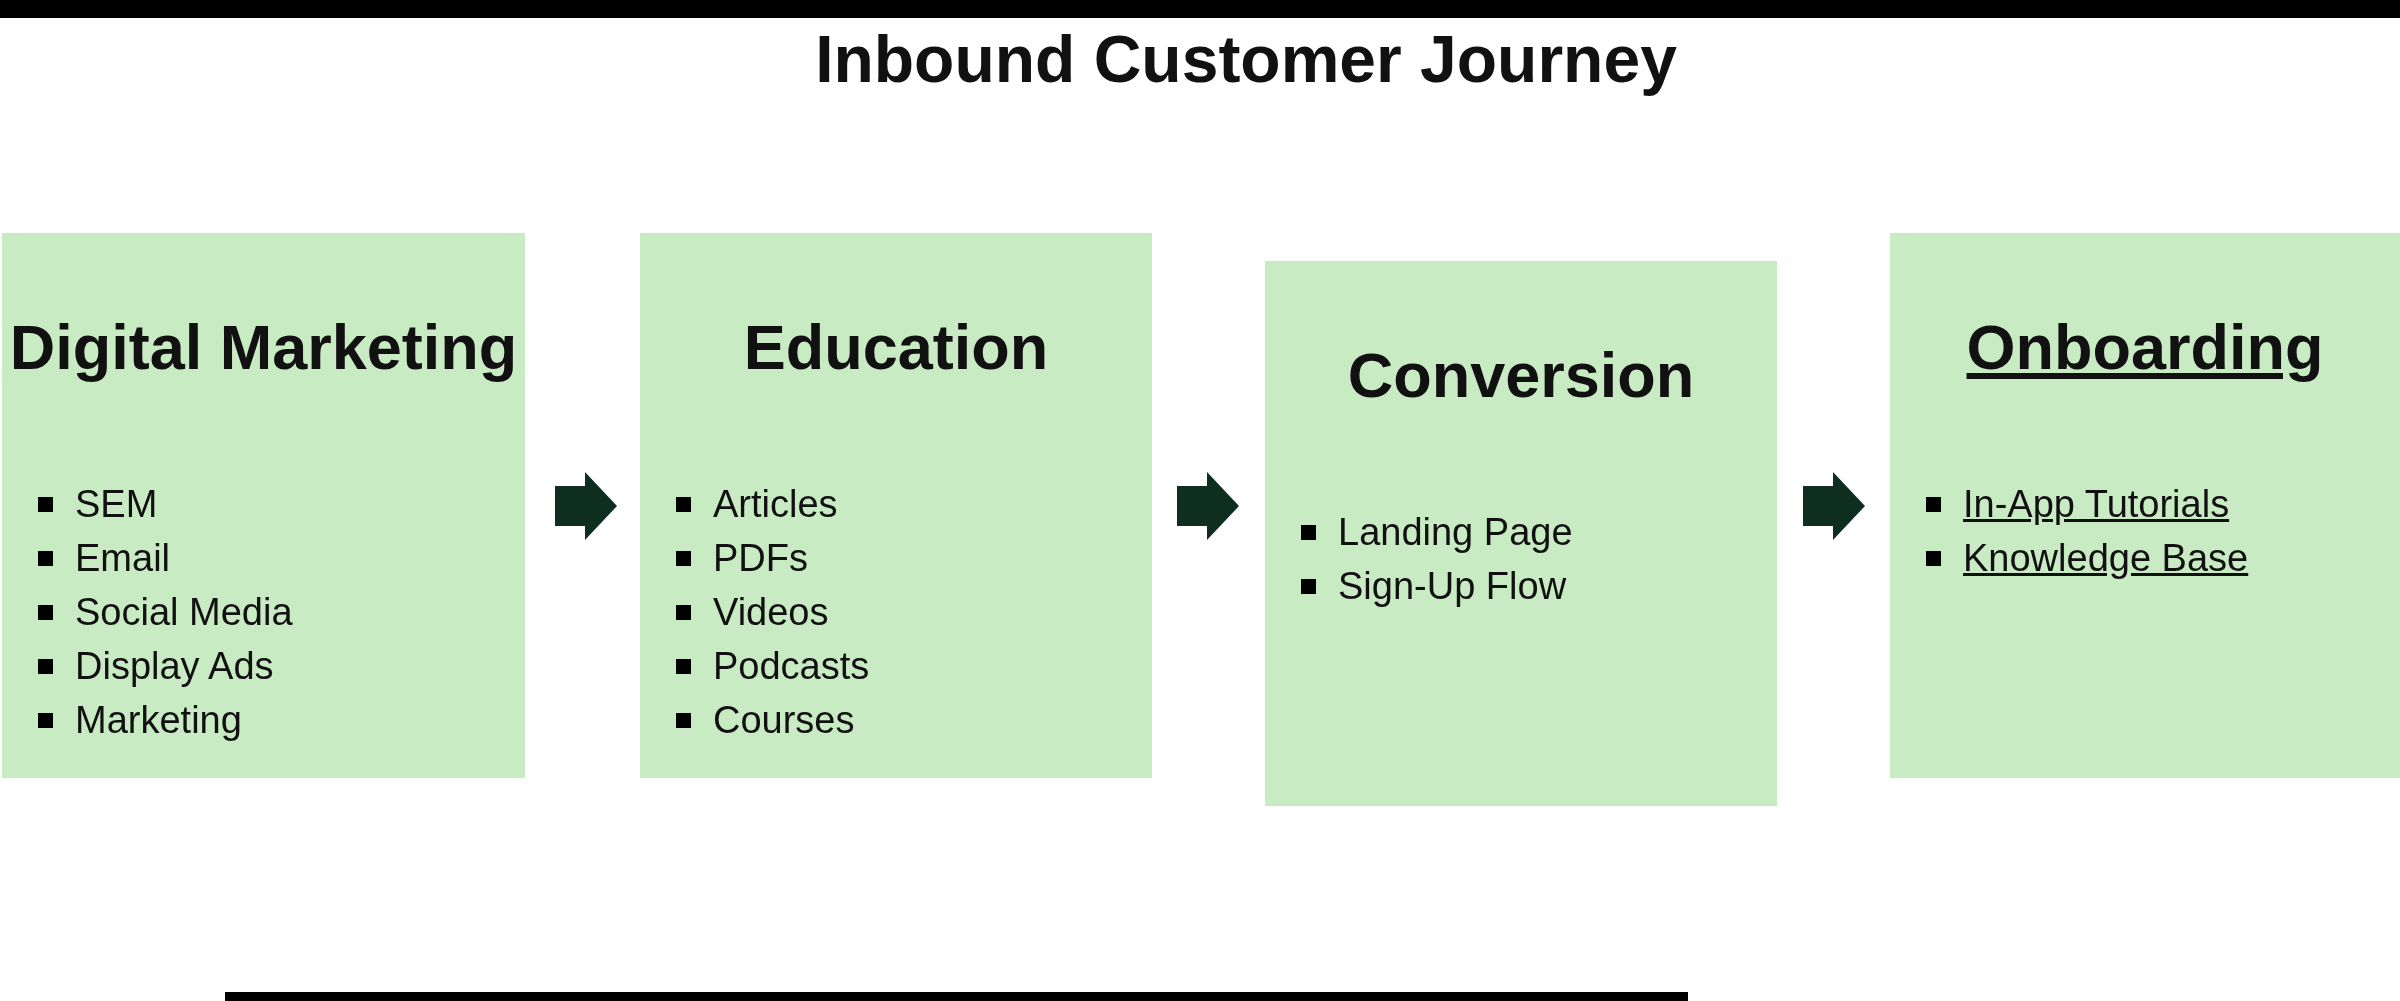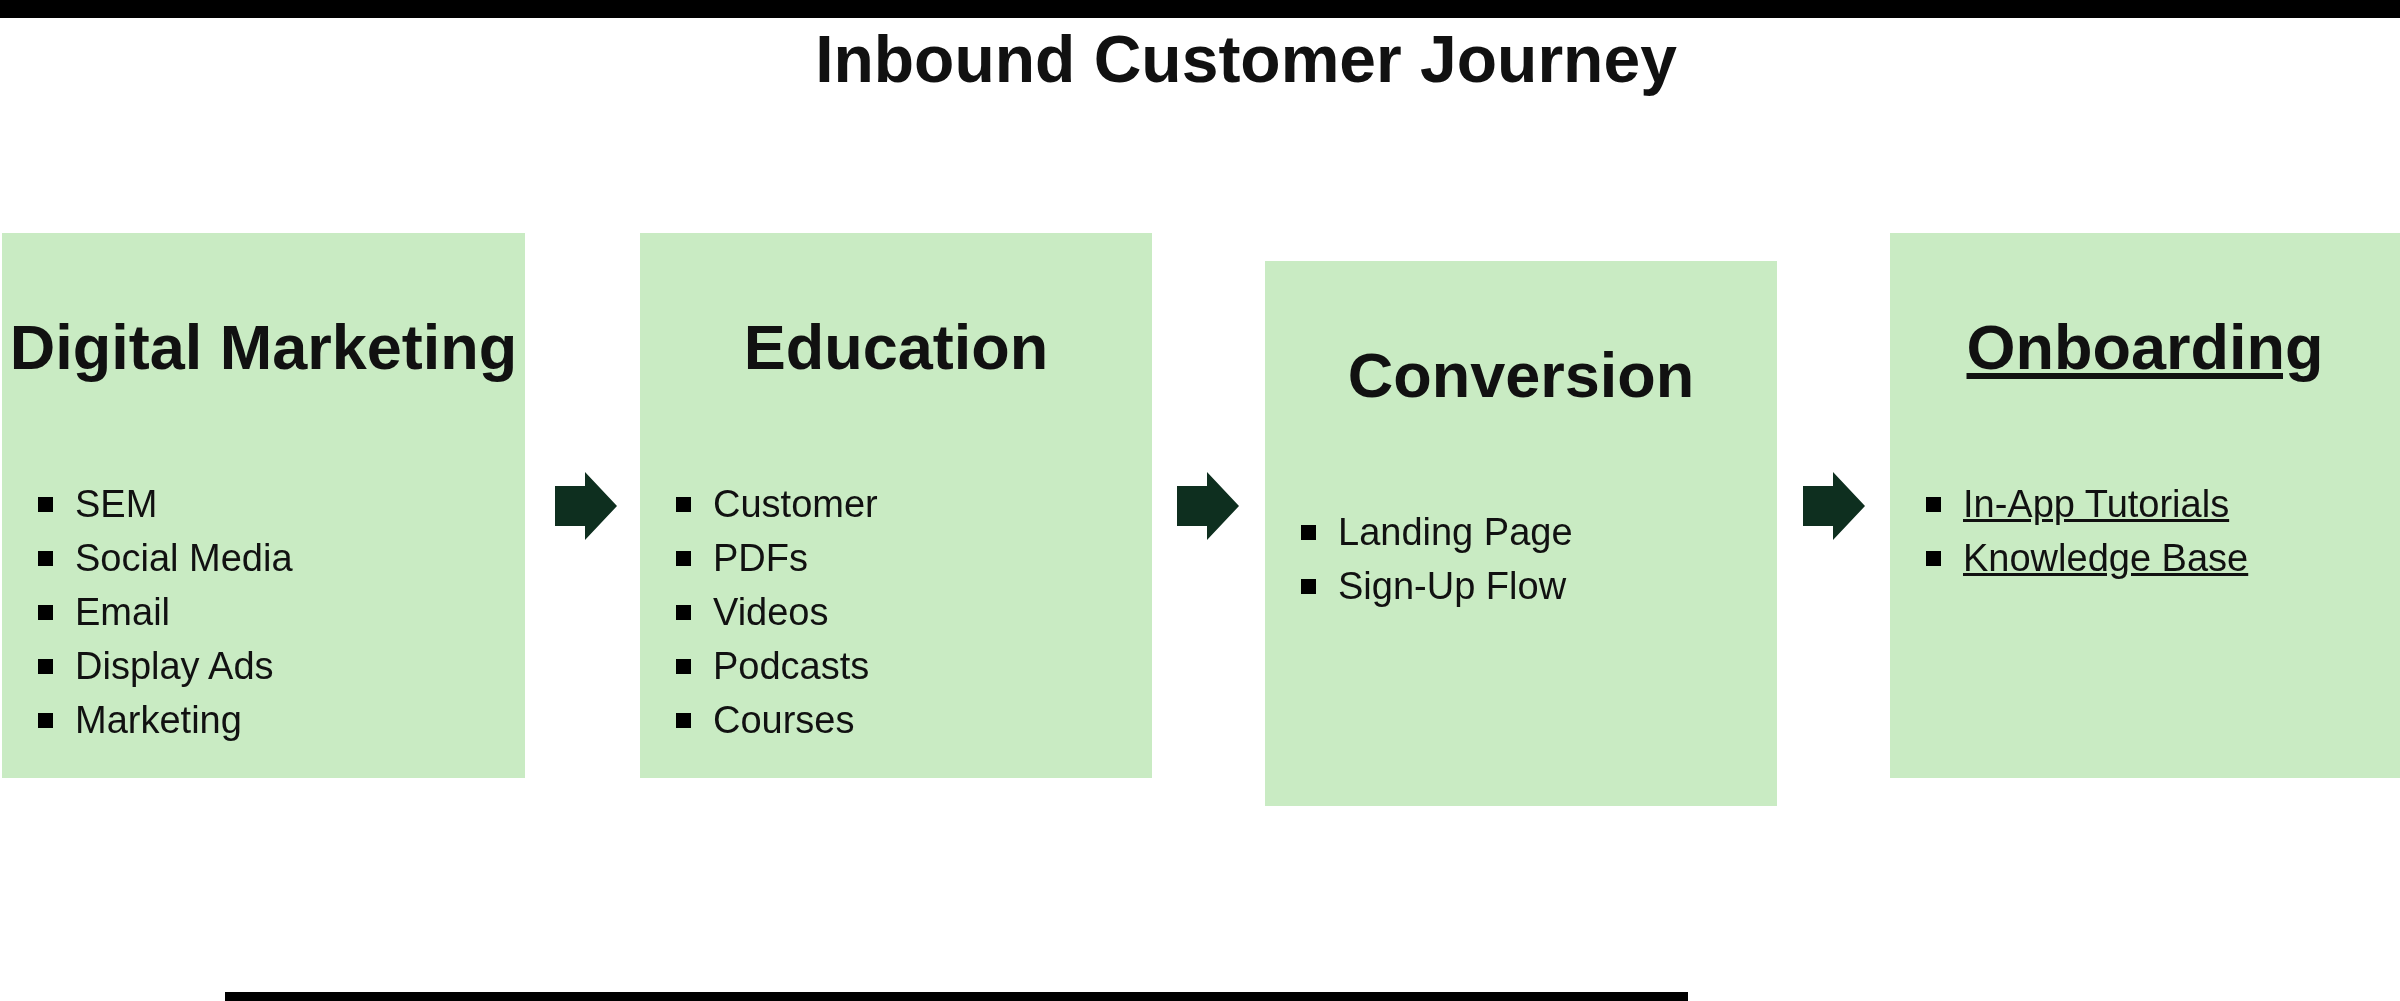--- a/index.html
+++ b/index.html
@@ -80,25 +80,25 @@
 
   <div class="stage stage-0">
     <div class="stage-title">Digital Marketing</div>
     <div class="stage-list">
       <div class="item">
           <span class="bullet"></span>
           <span>SEM</span>
         </div>
       <div class="item">
           <span class="bullet"></span>
-          <span>Social Media</span>
+          <span>Email</span>
         </div>
       <div class="item">
           <span class="bullet"></span>
-          <span>Email</span>
+          <span>Social Media</span>
         </div>
       <div class="item">
           <span class="bullet"></span>
           <span>Display Ads</span>
         </div>
       <div class="item">
           <span class="bullet"></span>
           <span>Marketing</span>
         </div>
     </div>
@@ -108,21 +108,21 @@
     <svg viewBox="0 0 62 68" xmlns="http://www.w3.org/2000/svg">
         <polygon points="0,14 30,14 30,0 62,34 30,68 30,54 0,54" fill="#0e2f1f"></polygon>
       </svg>
   </div>
 
   <div class="stage stage-1">
     <div class="stage-title">Education</div>
     <div class="stage-list">
       <div class="item">
           <span class="bullet"></span>
-          <span>Customer</span>
+          <span>Articles</span>
         </div>
       <div class="item">
           <span class="bullet"></span>
           <span>PDFs</span>
         </div>
       <div class="item">
           <span class="bullet"></span>
           <span>Videos</span>
         </div>
       <div class="item">

